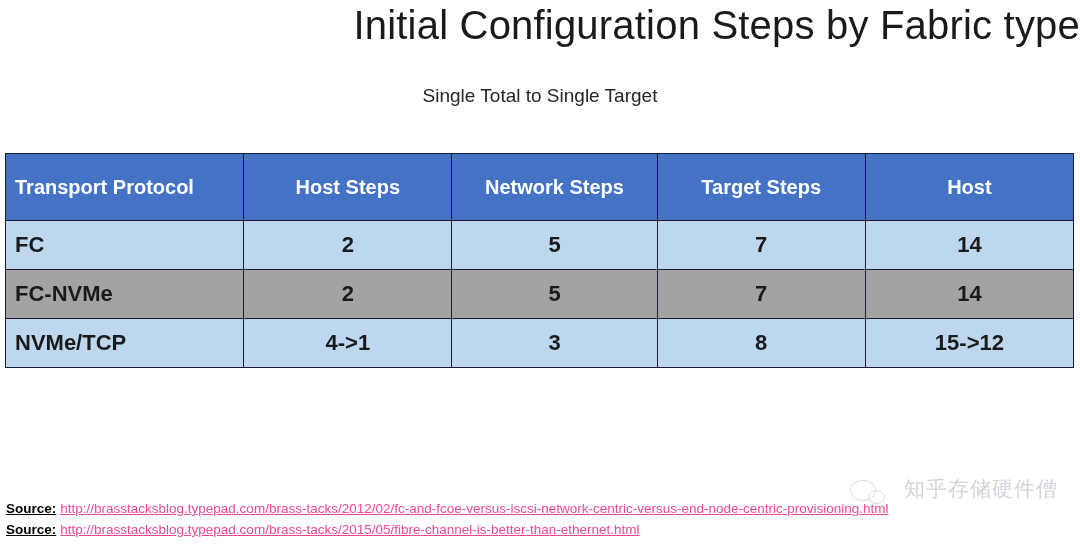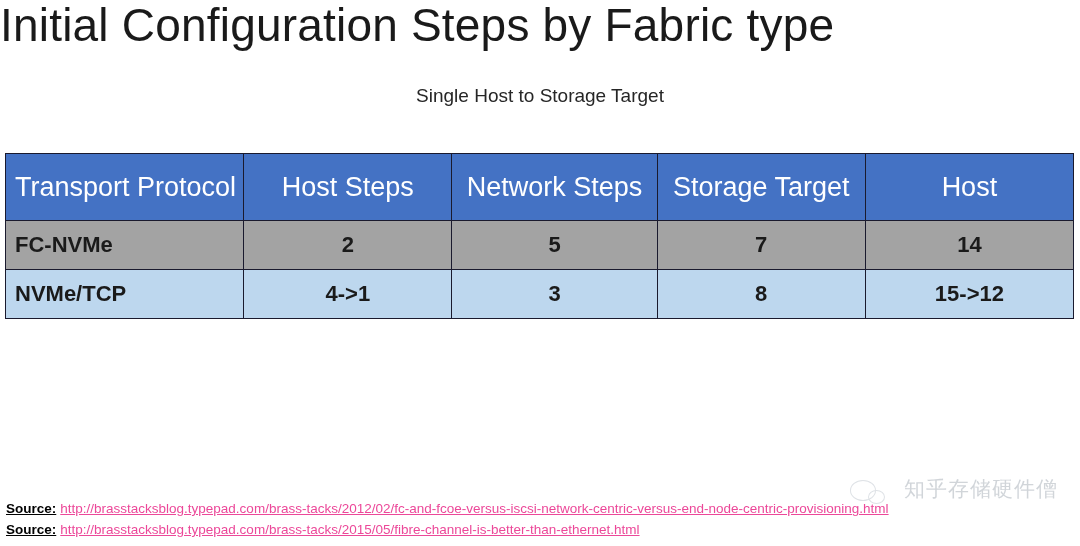--- a/index.html
+++ b/index.html
@@ -14,22 +14,22 @@
     position: relative;
     overflow: hidden;
   }
 
   
   .slide-title {
     position: absolute;
     left: 0;
     top: 2px;
     width: 1080px;
-    text-align: left;
-    font-size: 46px;
+    text-align: right;
+    font-size: 40px;
     font-weight: 400;
     color: #1a1a1a;
     letter-spacing: 0.2px;
     line-height: 46px;
     white-space: nowrap;
   }
   .slide-subtitle {
     position: absolute;
     left: 0;
     top: 84px;
@@ -53,22 +53,22 @@
   }
   .steps-table th,
   .steps-table td {
     border: 1.6px solid #1a1a2e;
     padding: 0;
     margin: 0;
   }
   .steps-table th {
     background: #4472C4;
     color: #ffffff;
-    font-size: 27px;
-    font-weight: normal;
+    font-size: 20px;
+    font-weight: bold;
     height: 66px;
     text-align: center;
     vertical-align: middle;
   }
   .steps-table th.col-proto {
     text-align: left;
     padding-left: 9px;
   }
   .steps-table td {
     height: 48px;
@@ -170,40 +170,47 @@
   }
   .wb-small {
     left: 20px; top: 16px; width: 15px; height: 12px;
   }
 </style>
 </head>
 <body>
 
 <div class="slide-title">Initial Configuration Steps by Fabric type</div>
 
-<div class="slide-subtitle">Single Host to Storage Target</div>
+<div class="slide-subtitle">Single Total to Single Target</div>
 
 <table class="steps-table">
   <colgroup>
     <col class="cw1">
       <col class="cw2">
       <col class="cw3">
       <col class="cw4">
       <col class="cw5">
   </colgroup>
   <thead>
     <tr>
       <th class="col-proto">Transport Protocol</th>
       <th>Host Steps</th>
       <th>Network Steps</th>
-      <th>Storage Target</th>
+      <th>Target Steps</th>
       <th>Host</th>
     </tr>
   </thead>
   <tbody>
+    <tr class="row-shaded">
+      <td class="cell-proto">FC</td>
+      <td>2</td>
+      <td>5</td>
+      <td>7</td>
+      <td>14</td>
+    </tr>
     <tr class="row-plain">
       <td class="cell-proto">FC-NVMe</td>
       <td>2</td>
       <td>5</td>
       <td>7</td>
       <td>14</td>
     </tr>
     <tr class="row-shaded">
       <td class="cell-proto">NVMe/TCP</td>
       <td>4-&gt;1</td>

